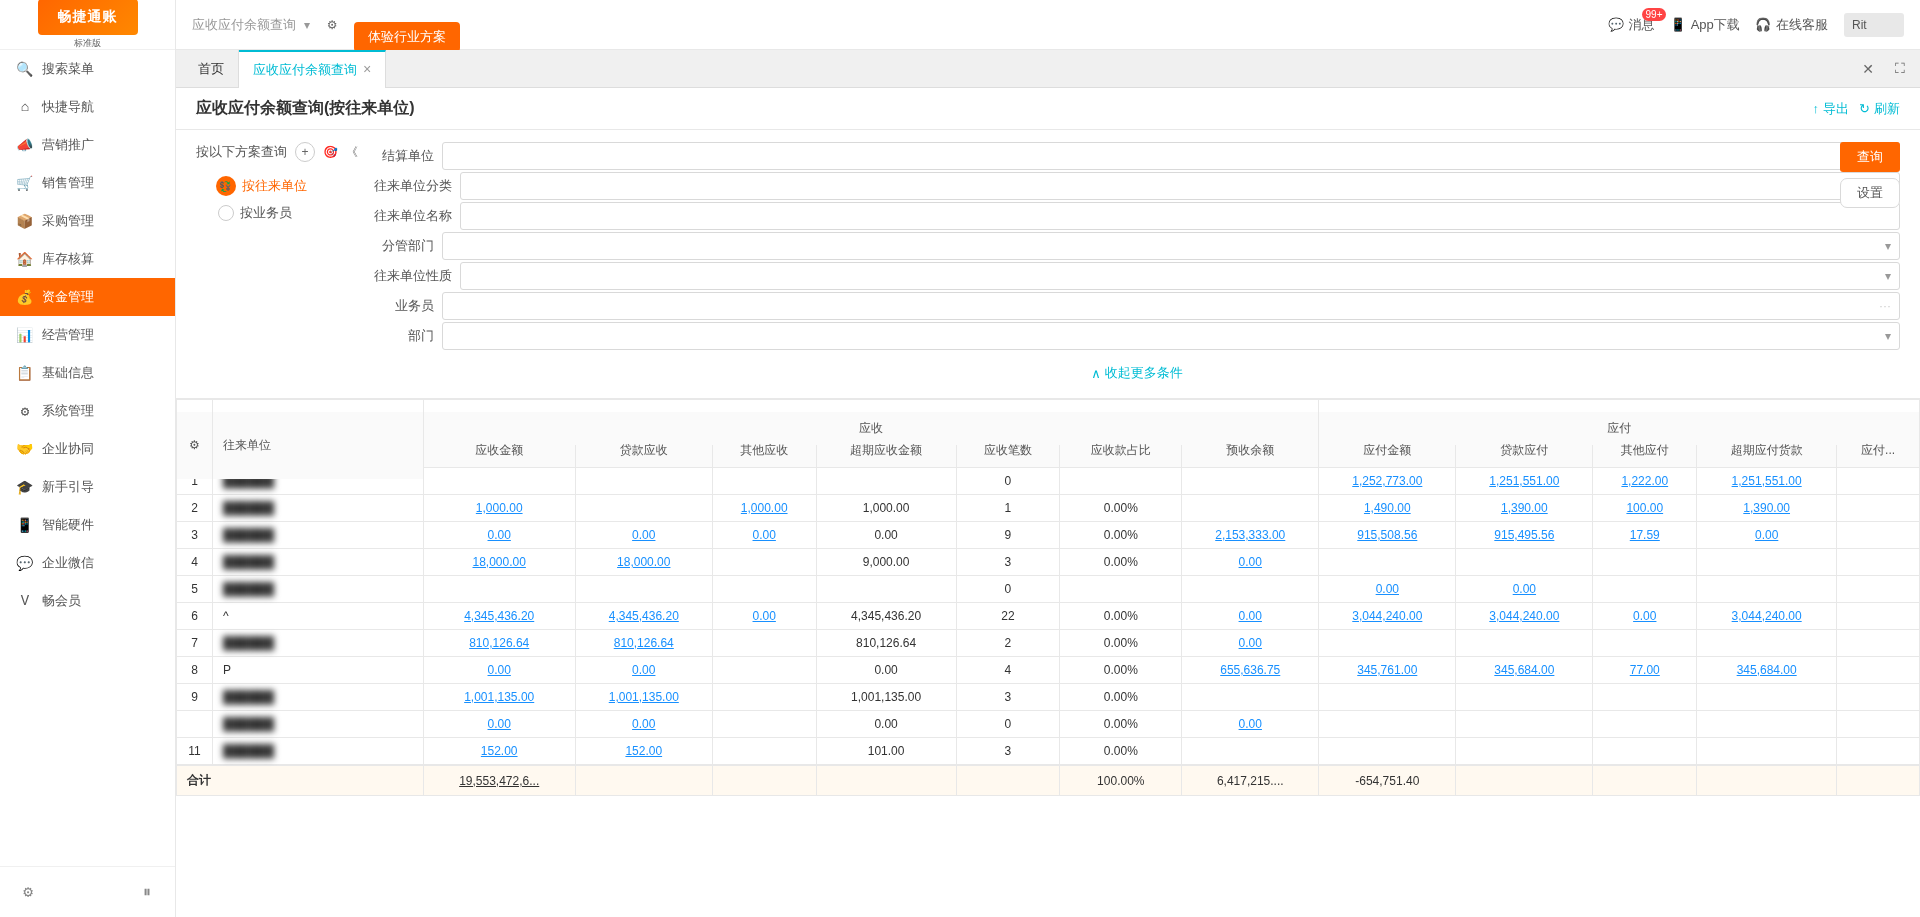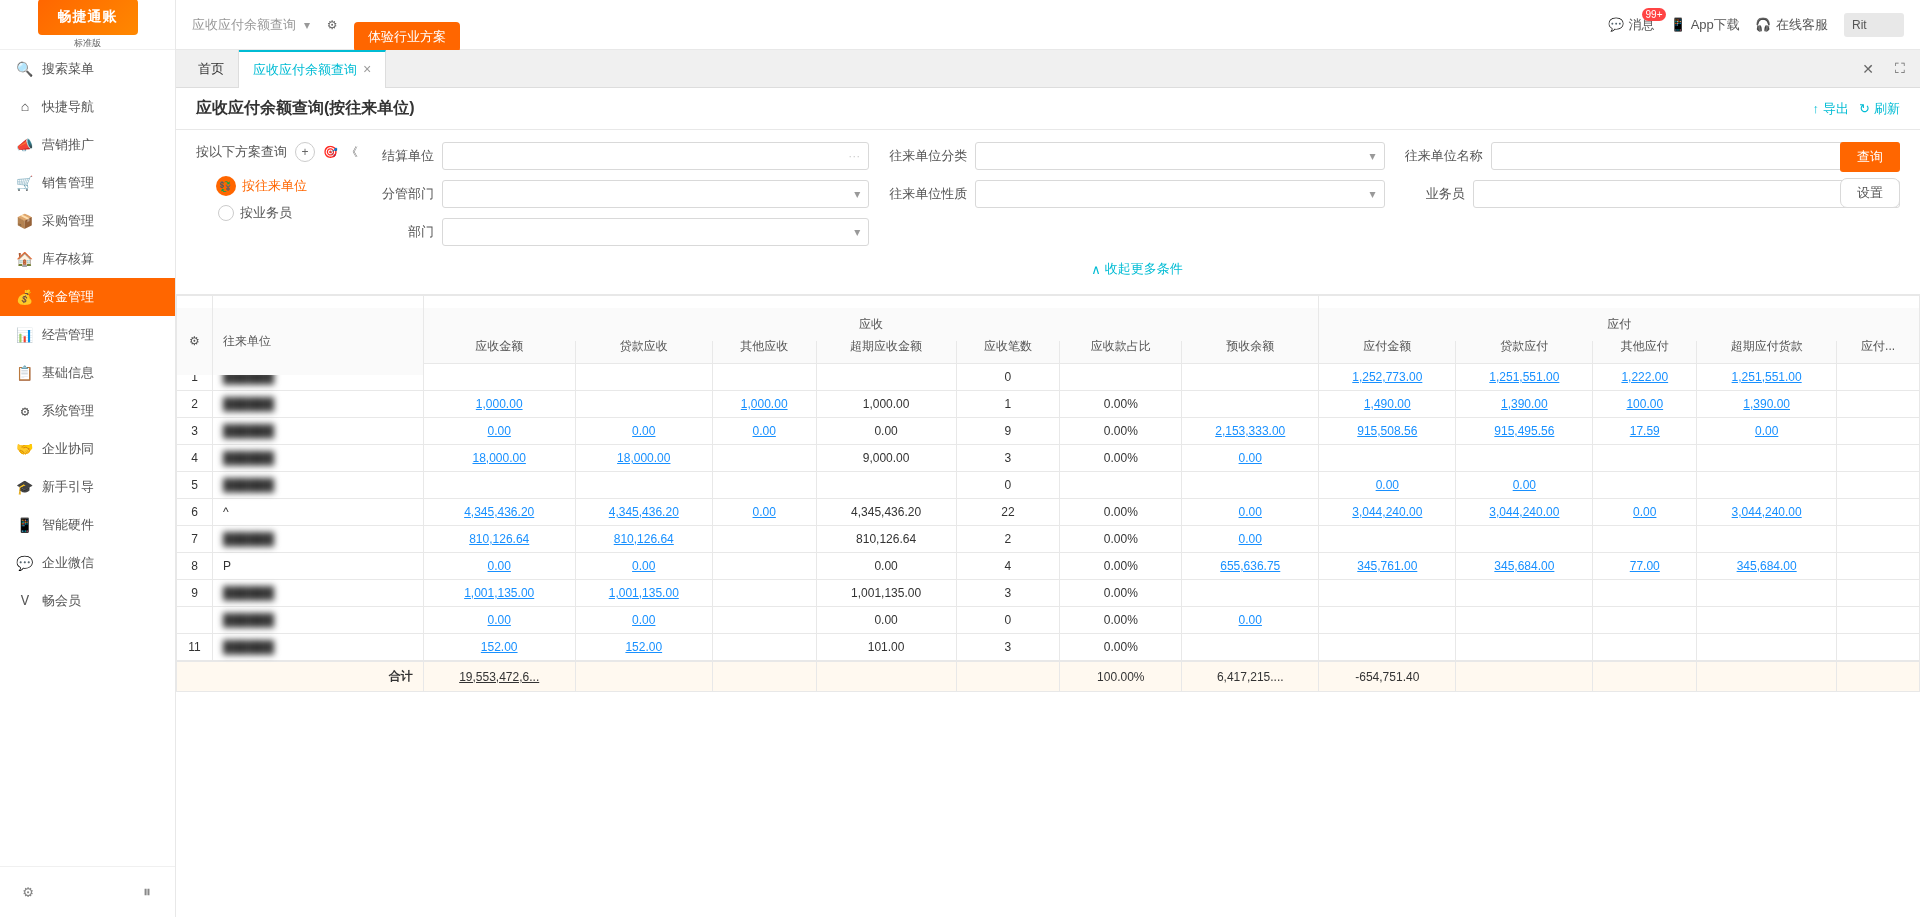--- a/index.html
+++ b/index.html
@@ -55,21 +55,21 @@
     .action-btn { display: flex; align-items: center; gap: 4px; color: #00bcd4; cursor: pointer; font-size: 13px; }
     .filter-header { display: flex; align-items: center; gap: 8px; margin-bottom: 10px; }
     .filter-label { color: #555; font-size: 13px; }
     .filter-add { width: 20px; height: 20px; border: 1px solid #ccc; border-radius: 50%; display: flex; align-items: center; justify-content: center; cursor: pointer; color: #666; font-size: 12px; }
     .filter-settings-icon { color: #666; cursor: pointer; }
     .filter-collapse { color: #666; cursor: pointer; }
     .filter-schemes { display: flex; flex-direction: column; padding-left: 20px; }
     .filter-scheme-item { display: flex; align-items: center; gap: 6px; padding: 4px 0; cursor: pointer; font-size: 13px; color: #555; }
     .filter-scheme-item.active { color: #ff6600; }
 
-    .filter-grid { display: grid; grid-template-columns: 1fr 1fr 1fr; gap: 10px 20px; margin-bottom: 10px; }
+    .filter-grid { display: grid; grid-template-columns: 1fr; gap: 2px 20px; margin-bottom: 10px; }
     .filter-row { display: flex; align-items: center; gap: 8px; }
     .filter-field-label { color: #555; font-size: 13px; white-space: nowrap; min-width: 60px; text-align: right; }
     .filter-input { flex: 1; height: 28px; border: 1px solid #d9d9d9; border-radius: 3px; padding: 0 8px; font-size: 12px; background: #fff; display: flex; align-items: center; justify-content: space-between; cursor: pointer; }
     .filter-input-dots { color: #ccc; }
     .filter-input-arrow { color: #999; }
     .collapse-more { display: flex; align-items: center; justify-content: center; gap: 4px; color: #00bcd4; font-size: 13px; cursor: pointer; padding: 4px 0; }
     .filter-section { position: relative; }
     .btn-query { background: #ff6600; color: white; border: none; padding: 6px 16px; border-radius: 3px; cursor: pointer; font-size: 13px; }
     .btn-settings { background: white; color: #555; border: 1px solid #d9d9d9; padding: 5px 16px; border-radius: 7px; cursor: pointer; font-size: 13px; }
 
@@ -520,21 +520,21 @@
       <td></td>
       <td></td>
       <td></td>
       <td></td>
       <td></td>
       <td></td>
     </tr>
             </tbody>
           <tfoot>
             <tr class="table-footer">
-              <td colspan="2" style="text-align:right;font-weight:bold;">合计</td>
+              <td colspan="2" style="text-align:left;font-weight:bold;">合计</td>
               <td class="link-cell">19,553,472,6...</td>
               <td></td>
               <td></td>
               <td></td>
               <td></td>
               <td>100.00%</td>
               <td>6,417,215....</td>
               <td class="negative">-654,751.40</td>
               <td></td>
               <td></td>

